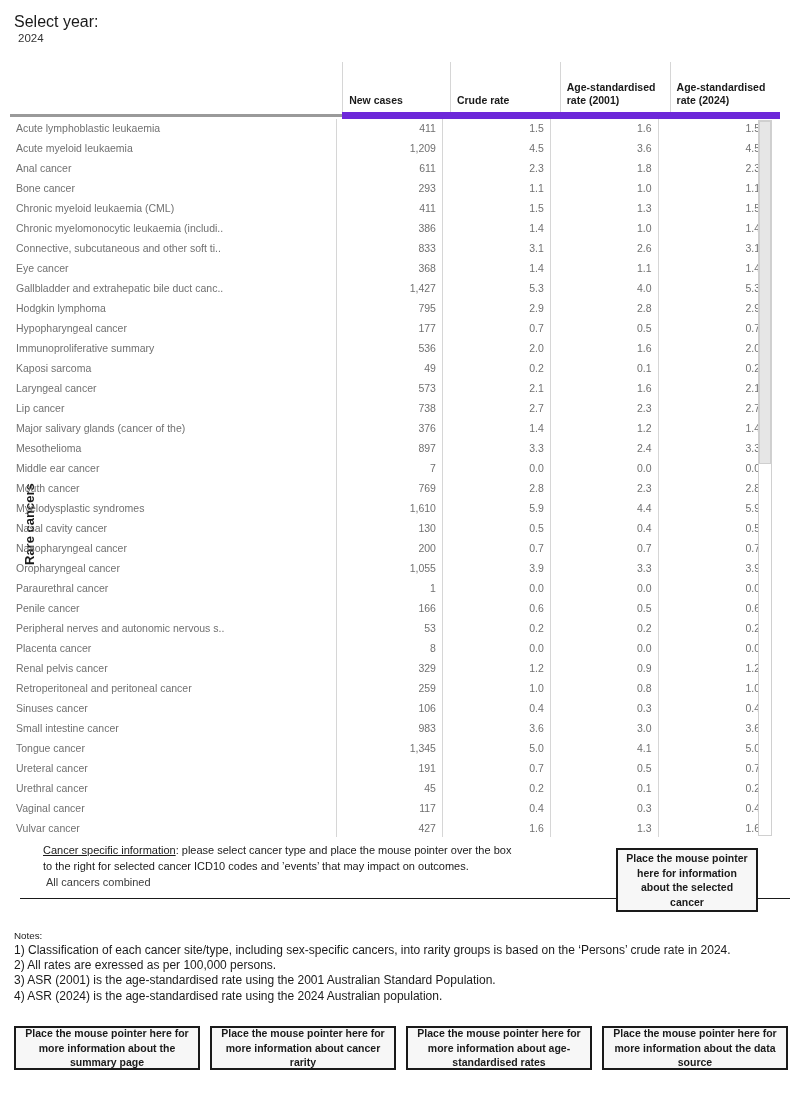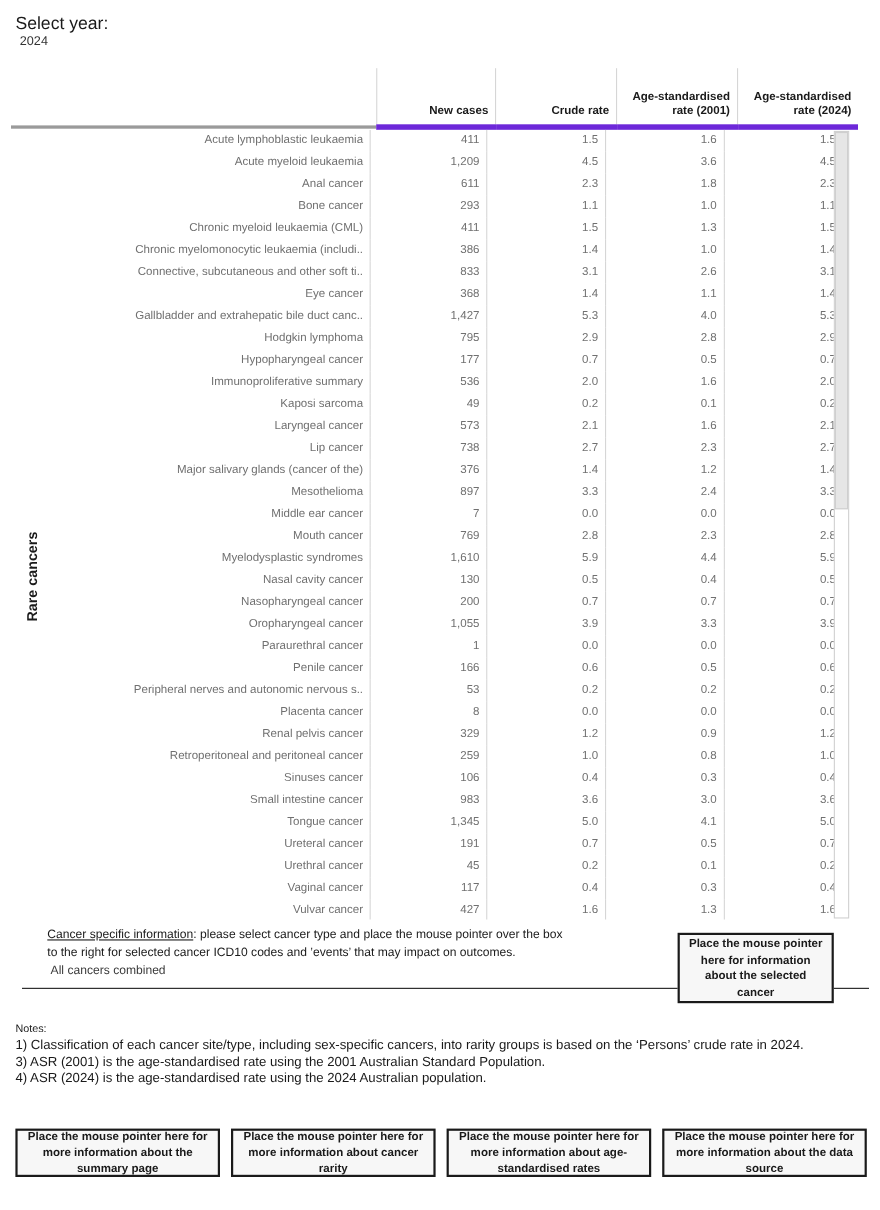--- a/index.html
+++ b/index.html
@@ -23,23 +23,23 @@
 
   
   .table-wrap {
     position: absolute; left: 10px; top: 62px;
     width: 780px; height: 775px;
   }
   table.viz { border-collapse: collapse; width: 770px; table-layout: fixed; }
 
   thead th {
     font-size: 10.5px; font-weight: bold; color: #1a1a1a;
-    vertical-align: bottom; text-align: right;
+    vertical-align: bottom; text-align: left;
     padding: 0 6px 5px 6px; line-height: 13px;
-    border-bottom: 5px solid #6d28d9;
+    border-bottom: 7px solid #6d28d9;
     border-left: 1px solid #d6d6d6;
     height: 53px;
   }
   thead th.hcorner {
     border-bottom: 3px solid #9a9a9a;
     border-left: none;
     text-align: left;
   }
   thead th.c1 { width: 105px; }
   thead th.c2 { width: 107px; }
@@ -52,21 +52,21 @@
     width: 770px; height: 718px;
     overflow: hidden;
   }
   table.viz-body { border-collapse: collapse; width: 756px; table-layout: fixed; }
   table.viz-body td {
     font-size: 10.5px; color: #707070; line-height: 13px;
     height: 20px; padding: 0 6px;
     vertical-align: middle;
   }
   td.rowlabel {
-    width: 324px; text-align: right; padding-left: 70px;
+    width: 324px; text-align: left; padding-left: 70px;
     color: #6e6e6e; white-space: nowrap; overflow: hidden;
   }
   td.num {
     text-align: right; color: #6e6e6e;
     border-left: 1px solid #d6d6d6;
   }
   td.n1 { width: 105px; }
   td.n2 { width: 107px; }
   td.n3 { width: 107px; }
   td.n4 { width: 107px; }
@@ -422,20 +422,21 @@
     </div>
     <div class="info-line">to the right for selected cancer ICD10 codes and ’events’  that may impact on outcomes.</div>
     <div class="info-sub">All cancers combined</div>
   </div>
 
   <div class="hover-box" id="hoverSelected">Place the mouse pointer here for information about the selected cancer</div>
 
   <div class="notes">
     <div class="hdr">Notes:</div>
     <div class="n">1) Classification of each cancer site/type, including sex-specific cancers, into rarity groups is based on the ‘Persons’ crude rate in 2024.</div>
+    <div class="n">2) All rates are exressed as per 100,000 persons.</div>
     <div class="n">3) ASR (2001) is the age-standardised rate using the 2001 Australian Standard Population.</div>
     <div class="n">4) ASR (2024) is the age-standardised rate using the 2024 Australian population.</div>
   </div>
 
   <div class="btn-row">
     <div class="hover-box" id="btnSummary">Place the mouse pointer here for more information about the summary page</div>
     <div class="hover-box" id="btnRarity">Place the mouse pointer here for more information about cancer rarity</div>
     <div class="hover-box" id="btnAsr">Place the mouse pointer here for more information about age-standardised rates</div>
     <div class="hover-box" id="btnSource">Place the mouse pointer here for more information about the data source</div>
   </div>

